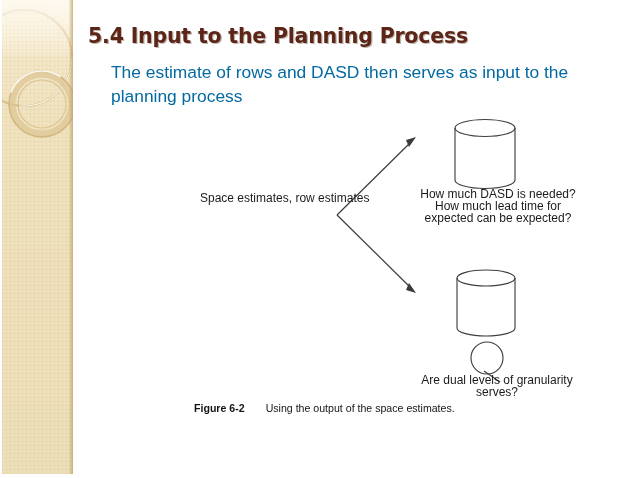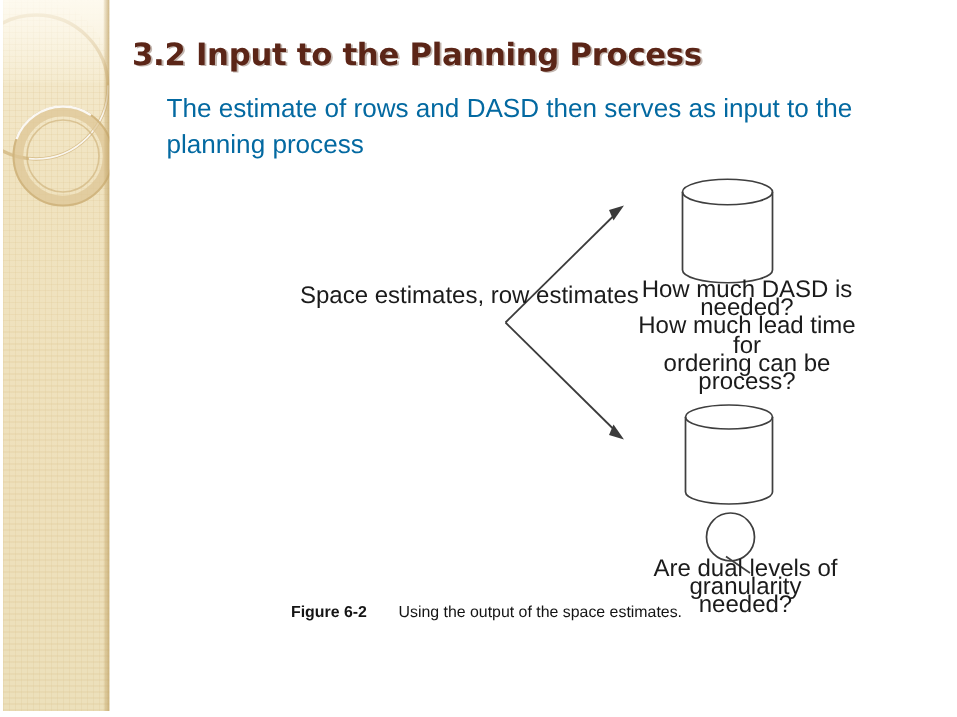--- a/index.html
+++ b/index.html
@@ -87,21 +87,21 @@
     top: 110px;
     width: 400px;
     height: 310px;
   }
   #figure svg { display: block; }
 
   .fig-label {
     position: absolute;
     font-family: "Liberation Sans", sans-serif;
     color: #1b1b1b;
-    font-size: 16px;
+    font-size: 12px;
     line-height: 12.2px;
     white-space: pre-line;
   }
   #label-source  { left: 10px;  top: 82px; text-align: left; }
   #label-top     { left: 228px; top: 78px; width: 160px; text-align: center; }
   #label-bottom  { left: 228px; top: 264px; width: 158px; text-align: center; }
 
   #caption {
     position: absolute;
     left: 4px;
@@ -132,21 +132,21 @@
       <circle cx="40" cy="104" r="30" fill="none" stroke="#ddc695" stroke-width="7" opacity="0.75"></circle>
       <circle cx="40" cy="104" r="33" fill="none" stroke="#cdb078" stroke-width="1.4" opacity="0.8"></circle>
       <circle cx="40" cy="104" r="33" fill="none" stroke="#ffffff" stroke-width="1.6" opacity="0.9" stroke-dasharray="60 150" stroke-dashoffset="95"></circle>
       <circle cx="40" cy="104" r="24" fill="none" stroke="#ccae74" stroke-width="1.1" opacity="0.6"></circle>
     </svg>
 
     <div id="sidebar-topband"></div>
     <div id="sidebar-edge"></div>
   </div>
 
-  <div id="title">3.2 Input to the Planning Process</div>
+  <div id="title">5.4 Input to the Planning Process</div>
 
   <div id="body-text">The estimate of rows and DASD then serves as input to the planning process</div>
 
   <div id="figure">
 
     <svg width="400" height="300" viewBox="0 0 400 300">
 
       <g stroke="#3b3b3b" stroke-width="1.2" fill="none">
         <line x1="147" y1="105" x2="222" y2="31"></line>
         <line x1="147" y1="105" x2="222" y2="179"></line>
@@ -172,23 +172,23 @@
       <g fill="none" stroke="#3f3f3f" stroke-width="1.15">
         <circle cx="297" cy="248" r="16"></circle>
         <path d="M 294 261 L 310 272"></path>
       </g>
     </svg>
 
     <div class="fig-label" id="label-source">Space estimates, row estimates</div>
 
     <div class="fig-label" id="label-top">How much DASD is needed?
 How much lead time for
-ordering can be process?</div>
+expected can be expected?</div>
 
     <div class="fig-label" id="label-bottom">Are dual levels of granularity
-needed?</div>
+serves?</div>
 
     <div id="caption">
       <span class="cap-num">Figure 6-2</span><span class="cap-txt">Using the output of the space estimates.</span>
     </div>
 
   </div>
 </div>
 
 </body></html>

